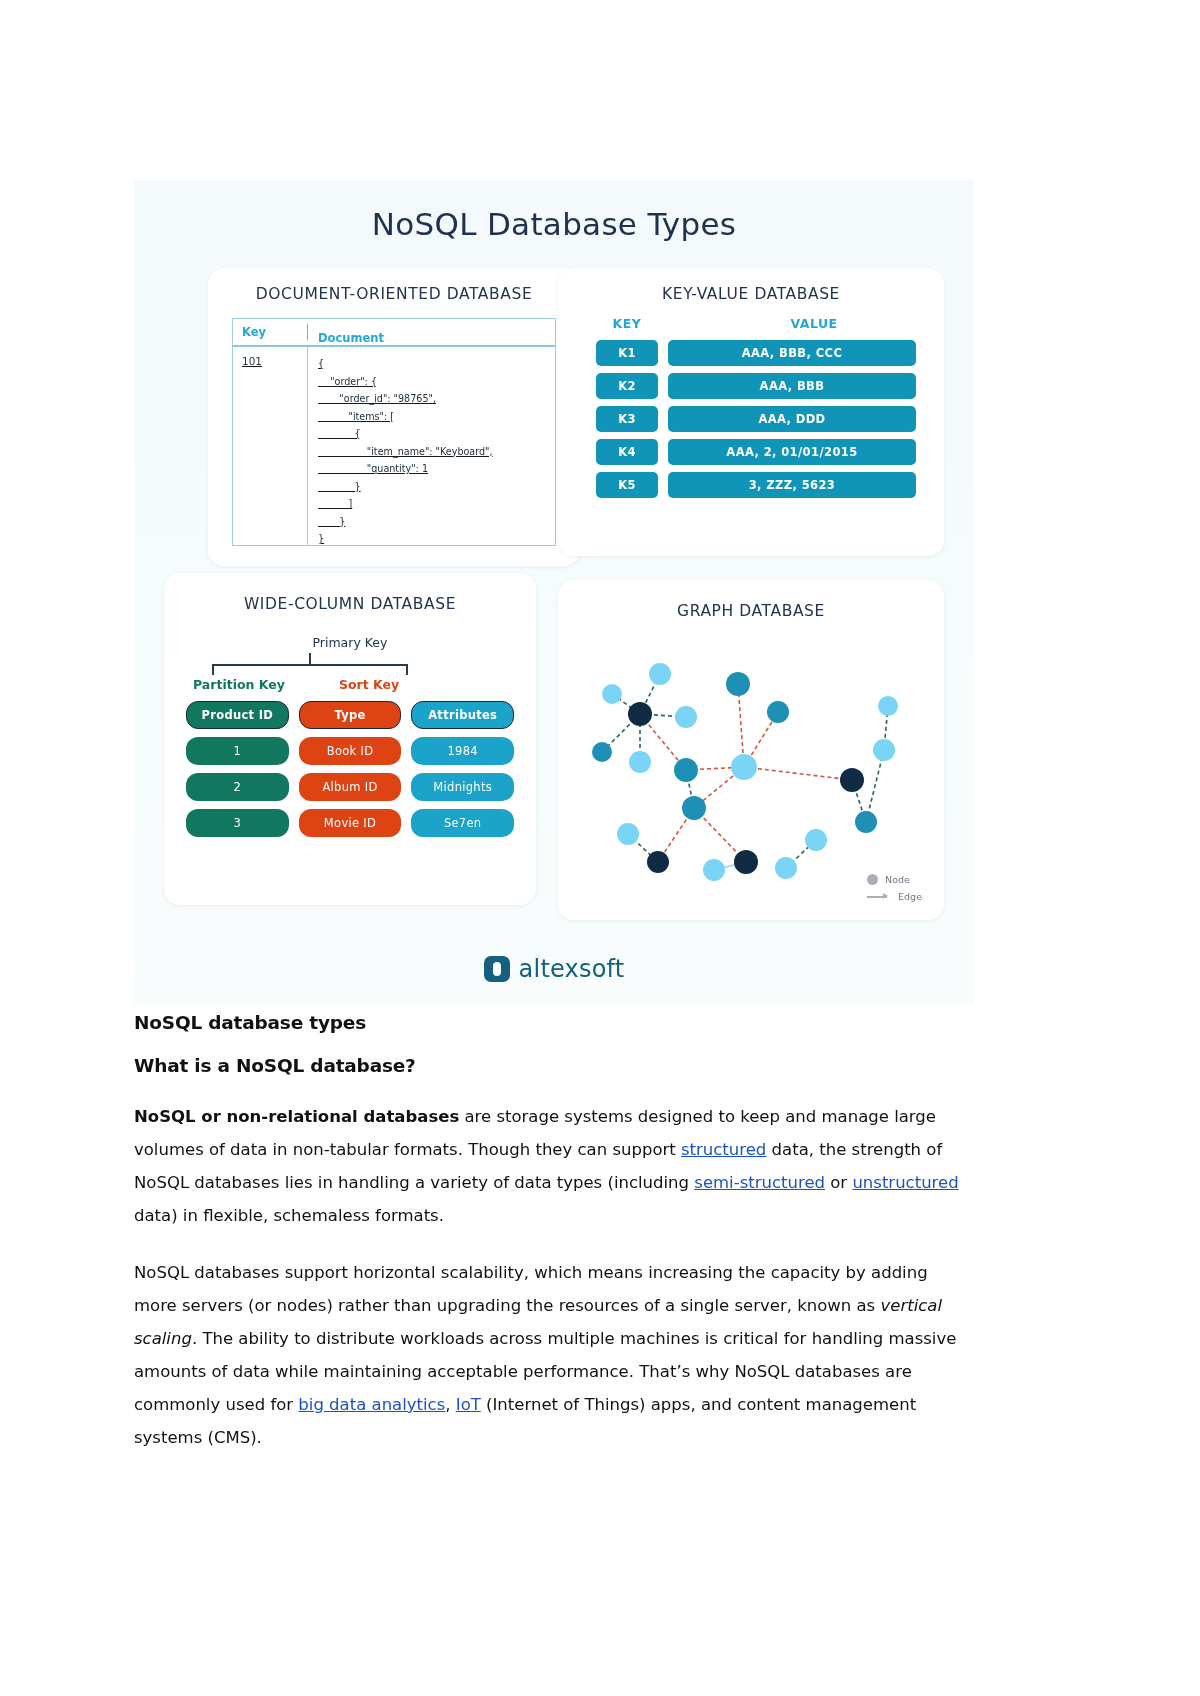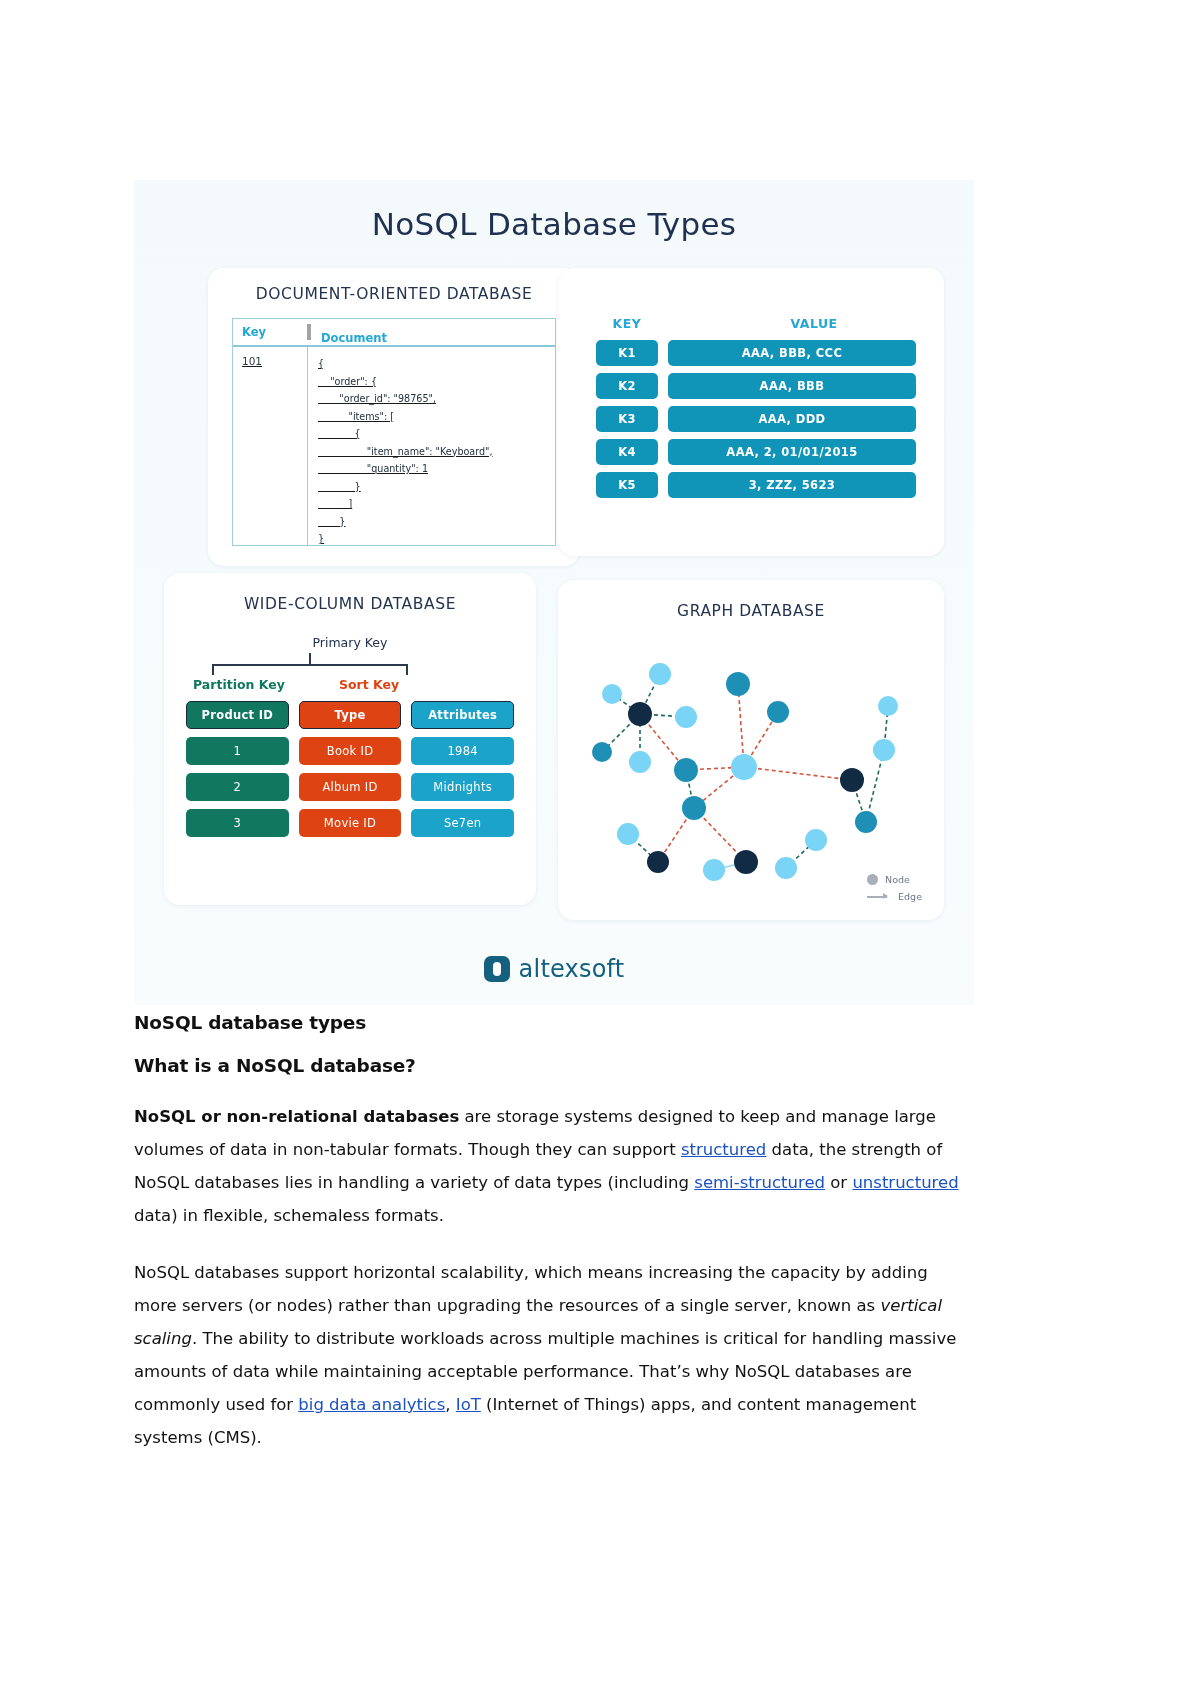--- a/index.html
+++ b/index.html
@@ -65,21 +65,21 @@
     display: flex;
     align-items: center;
   }
   .doc-th {
     color: #24a7d4;
     font-size: 11.5px;
     font-weight: bold;
     font-family: "DejaVu Sans", sans-serif;
   }
   .doc-th.key { width: 74px; padding-left: 9px; }
-  .doc-th.doc { padding-left: 10px; border-left: 4px solid #a3a3a3; height: 16px; line-height: 28px; flex: 1; }
+  .doc-th.doc { padding-left: 10px; border-left: 1px solid #a3a3a3; height: 16px; line-height: 28px; flex: 1; }
   .doc-tbody { display: flex; height: 198px; text-decoration: underline; }
   .doc-cell-key {
     width: 74px;
     padding: 8px 0 0 9px;
     font-size: 10.5px;
     color: #2b3a4a;
     font-family: "DejaVu Sans", sans-serif;
   }
   .doc-cell-doc {
     flex: 1;
@@ -140,21 +140,21 @@
   .pk-bracket .r-leg { position: absolute; left: 194px; top: 11px; width: 2px; height: 11px; background: #2b3a4a; }
 
   .sub-keys { position: absolute; top: 104px; left: 0; right: 0; display: flex; }
   .sub-keys .sk { font-size: 12.5px; font-weight: bold; text-align: center; font-family: "DejaVu Sans", sans-serif; }
   .sub-keys .sk-part { width: 150px; color: #12775f; }
   .sub-keys .sk-sort { width: 110px; color: #dd4313; }
 
   .wc-rows { position: absolute; top: 128px; left: 22px; right: 22px; }
   .wc-row { display: flex; margin-bottom: 8px; }
   .wc-cell {
-    height: 28px; border-radius: 5px; color: #fff;
+    height: 28px; border-radius: 12px; color: #fff;
     display: flex; align-items: center; justify-content: center;
     font-size: 11.5px; letter-spacing: .3px;
     font-family: "DejaVu Sans", sans-serif;
   }
   .wc-row.header .wc-cell { border: 1.5px solid #19283c; font-weight: bold; }
   .wc-c1 { width: 113px; background: #12775f; }
   .wc-c2 { width: 113px; background: #dd4313; margin-left: 10px; }
   .wc-c3 { width: 113px; background: #1ba3c9; margin-left: 10px; }
 
   
@@ -248,20 +248,21 @@
           <div class="json-line">            }</div>
           <div class="json-line">          ]</div>
           <div class="json-line">       }</div>
           <div class="json-line">}</div>
         </div>
       </div>
     </div>
   </div>
 
   <div class="panel" id="panel-kv">
+    <div class="panel-title">KEY-VALUE DATABASE</div>
     <div class="kv-head">
       <div class="h-key"><span>KEY</span></div>
       <div class="h-val"><span>VALUE</span></div>
     </div>
     <div class="kv-rows">
       <div class="kv-row">
         <div class="kv-key">K1</div>
         <div class="kv-val">AAA, BBB, CCC</div>
       </div>
       <div class="kv-row">

